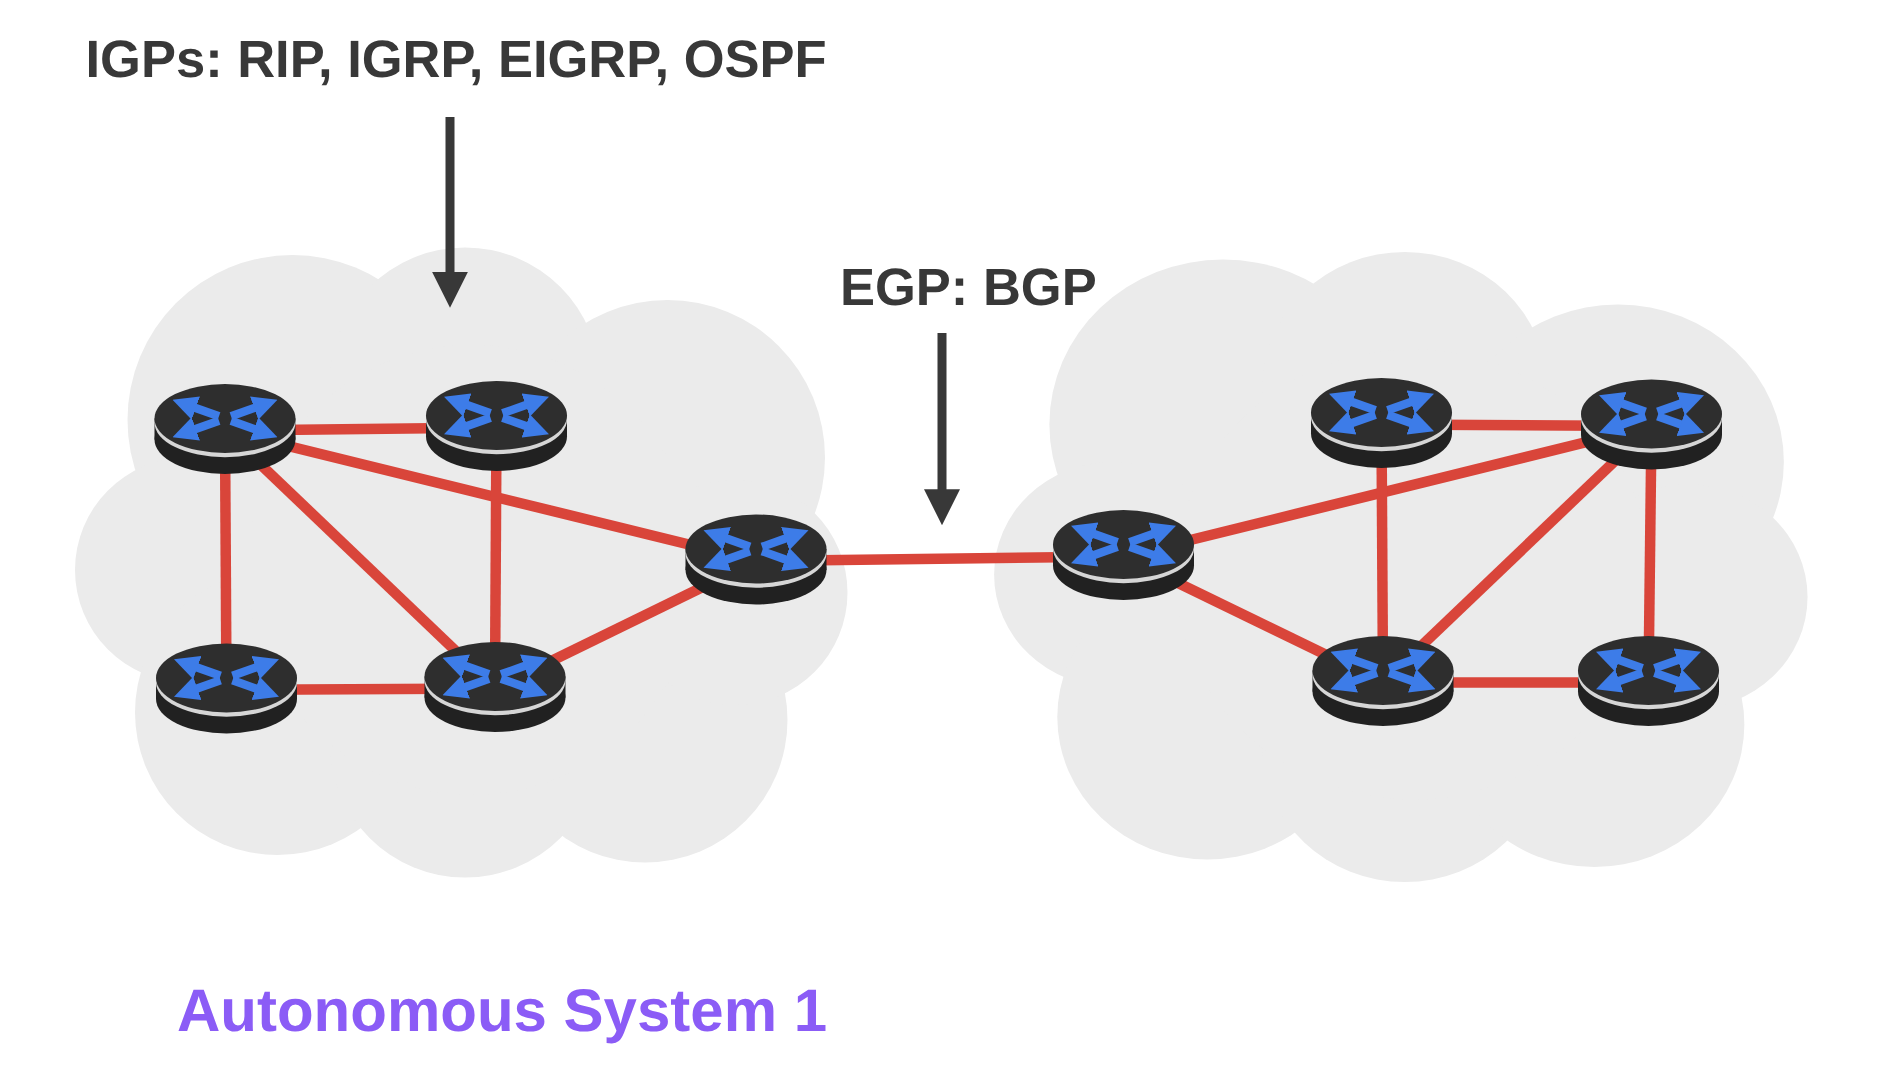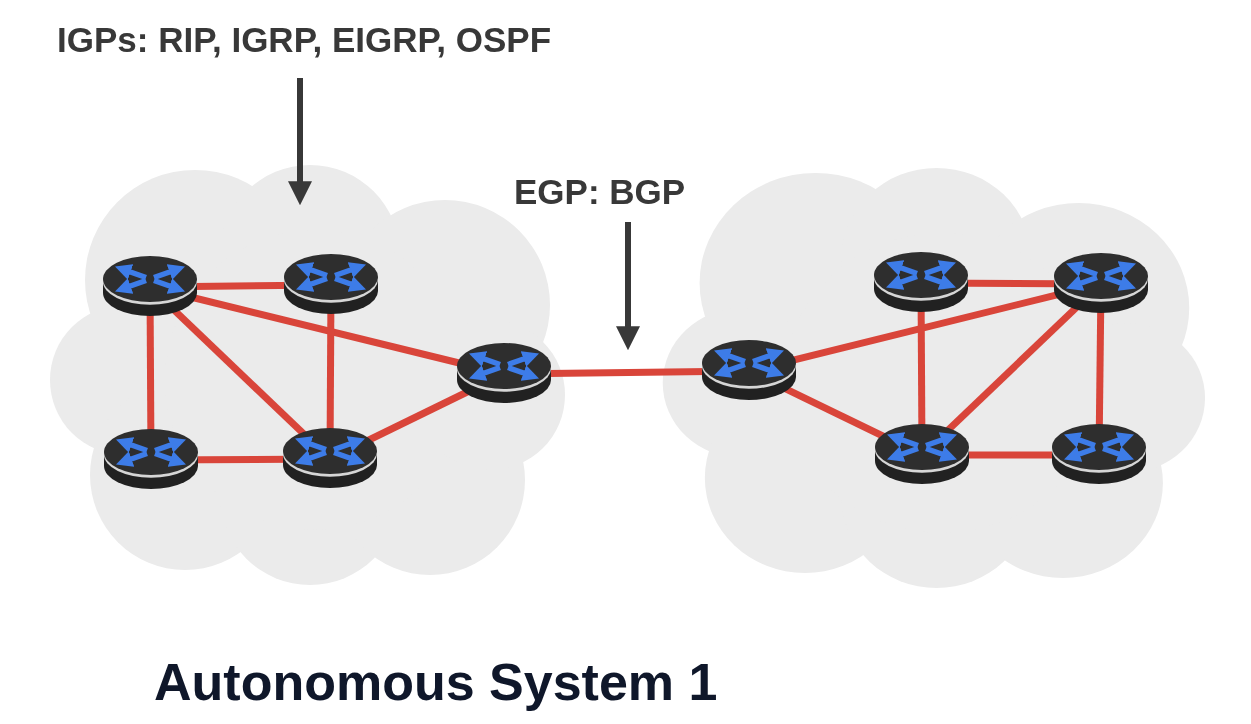--- a/index.html
+++ b/index.html
@@ -19,28 +19,27 @@
   }
   .label-dark {
     position: absolute;
     color: #383838;
     font-weight: bold;
     font-size: 35px;
     letter-spacing: 0px;
     white-space: nowrap;
   }
   .igp-label { left: 57px; top: 20px; }
-  .egp-label { left: 514px; top: 172px; }
+  .egp-label { left: 560px; top: 172px; }
   .as-label {
     position: absolute;
-    color: #0f172a;
+    color: #8b5cf6;
     font-weight: bold;
-    font-size: 52px;
+    font-size: 40px;
     white-space: nowrap;
-    margin-left: 36px;
   }
   .as1-label { left: 118px; top: 652px; }
   .as2-label { left: 740px; top: 652px; }
 </style>
 </head>
 <body>
 
 <div class="stage">
 
   <svg id="diagram-svg" width="1251" height="724" viewBox="0 0 1251 724">

